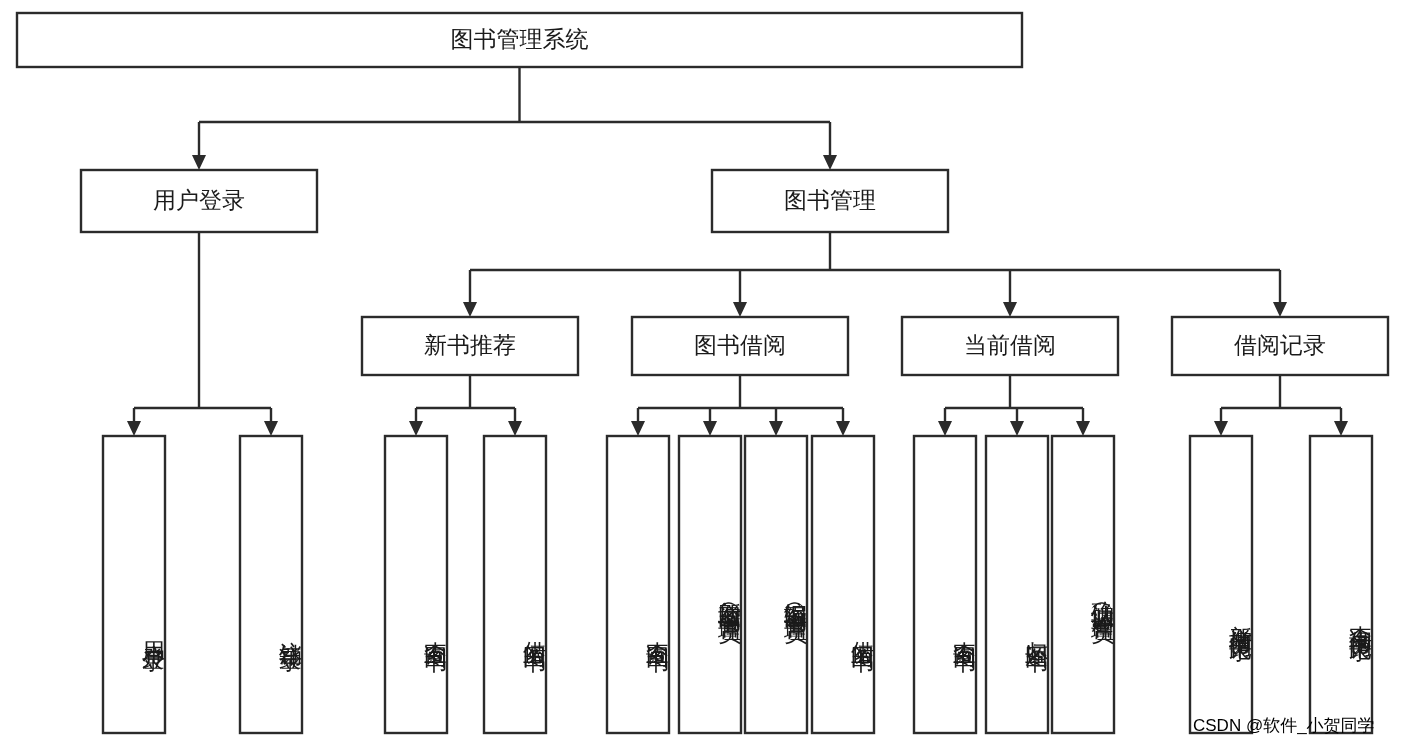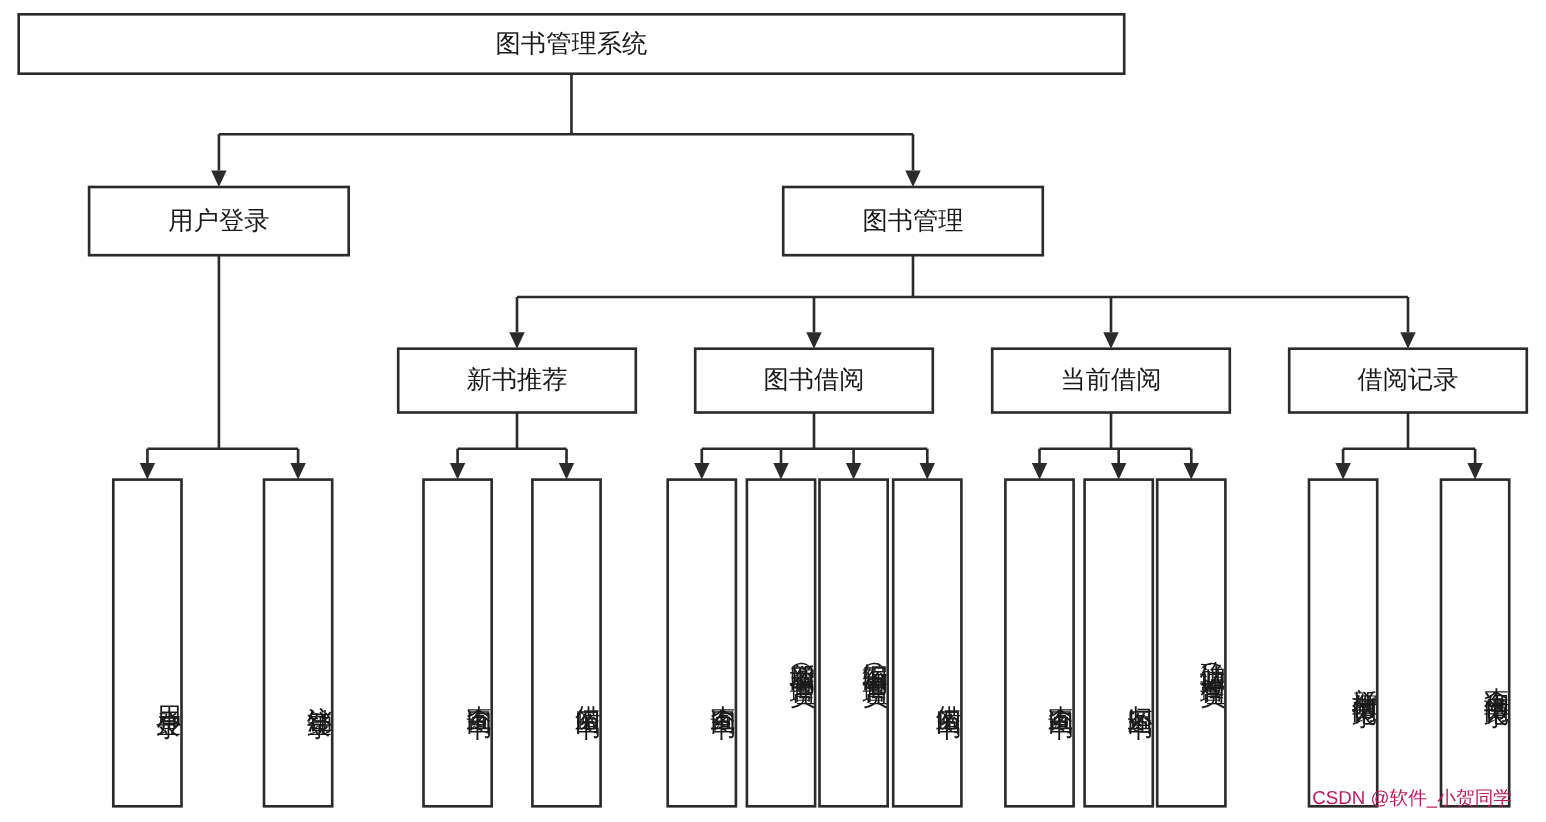--- a/index.html
+++ b/index.html
@@ -61,21 +61,21 @@
     white-space: nowrap;
     display: flex;
     align-items: flex-start;
     justify-content: center;
     pointer-events: none;
   }
   .watermark {
     position: absolute;
     font-family: "Liberation Sans", "DejaVu Sans", sans-serif;
     font-size: 17px;
-    color: #be185d;
+    color: #000000;
     white-space: nowrap;
     left: 1193px;
     top: 714px;
   }
 </style>
 </head>
 <body>
 
 <div id="diagram-root">
 

